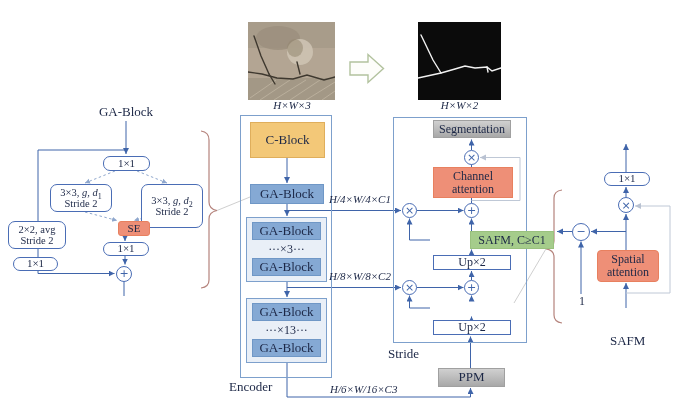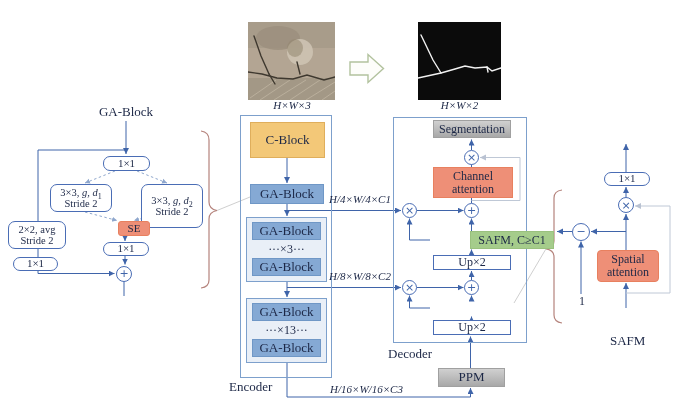--- a/index.html
+++ b/index.html
@@ -193,21 +193,21 @@
 
   <div class="node groupbox" style="left:246px;top:298px;width:81px;height:65px;"></div>
   <div class="node blue f13" style="left:252px;top:303px;width:69px;height:18px;">GA-Block</div>
   <div class="lab f12" style="left:252px;top:323px;width:69px;text-align:center;">···×13···</div>
   <div class="node blue f13" style="left:252px;top:339px;width:69px;height:18px;">GA-Block</div>
 
   <div class="lab f13" style="left:229px;top:379px;">Encoder</div>
 
   <div class="lab dim f11" style="left:329px;top:193px;">H/4×W/4×C1</div>
   <div class="lab dim f11" style="left:329px;top:270px;">H/8×W/8×C2</div>
-  <div class="lab dim f11" style="left:330px;top:383px;">H/16×W/16×C3</div>
+  <div class="lab dim f11" style="left:330px;top:383px;">H/6×W/16×C3</div>
 
   <div class="node outline" style="left:393px;top:117px;width:134px;height:226px;"></div>
 
   <div class="node grayg f12" style="left:433px;top:120px;width:78px;height:18px;">Segmentation</div>
 
   <div class="circ" style="left:464px;top:150px;width:15px;height:15px;">×</div>
 
   <div class="node salmon f12" style="left:433px;top:167px;width:80px;height:31px;">
     <div>
       <div>Channel</div>
@@ -221,21 +221,21 @@
   <div class="node green f12" style="left:430px;top:231px;width:84px;height:18px;">SAFM, C≥C1</div>
 
   <div class="node sq f12" style="left:433px;top:255px;width:78px;height:15px;">Up×2</div>
 
   <div class="circ" style="left:402px;top:280px;width:15px;height:15px;">×</div>
   <div class="circ" style="left:464px;top:280px;width:15px;height:15px;">+</div>
 
 
   <div class="node sq f12" style="left:433px;top:320px;width:78px;height:15px;">Up×2</div>
 
-  <div class="lab f13" style="left:388px;top:346px;">Decoder</div>
+  <div class="lab f13" style="left:388px;top:346px;">Stride</div>
 
   <div class="node grayg f13" style="left:438px;top:368px;width:67px;height:19px;">PPM</div>
 
   <div class="node rbox f11" style="left:604px;top:172px;width:46px;height:14px;">1×1</div>
 
   <div class="circ" style="left:618px;top:197px;width:16px;height:16px;">×</div>
 
   <div class="circ" style="left:572px;top:222.5px;width:18px;height:18px;">−</div>
 
   <div class="node salmon-r f12" style="left:597px;top:250px;width:62px;height:32px;">

